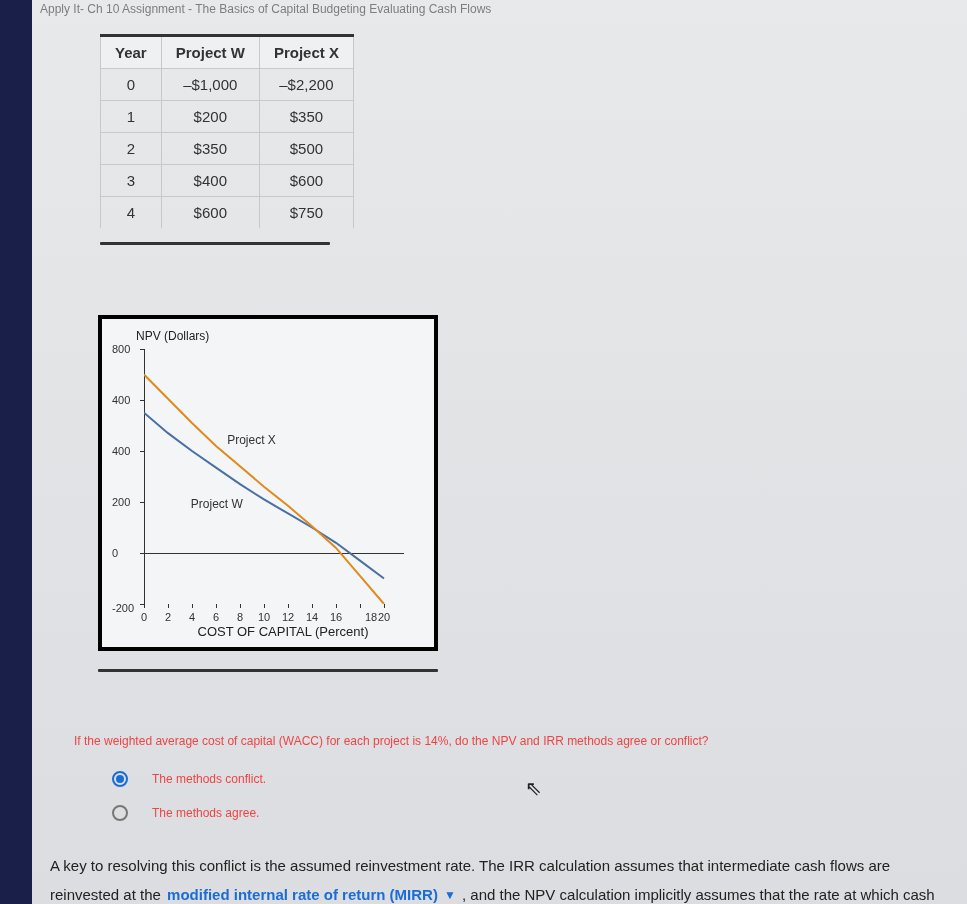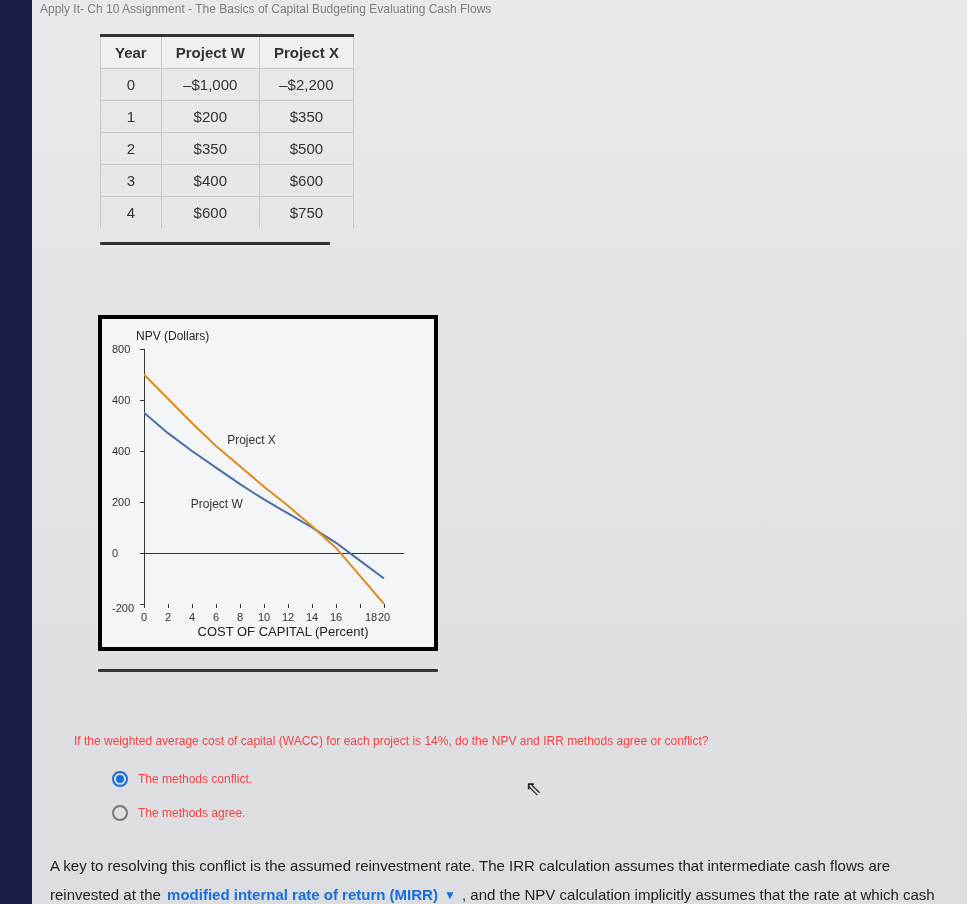--- a/index.html
+++ b/index.html
@@ -101,21 +101,21 @@
       margin: 60px 0 16px 34px;
       font-size: 12px;
       line-height: 1.5;
       color: #ef4444;
     }
     .q-prompt { margin-bottom: 20px; }
     .radio-group { margin-left: 38px; }
     .radio-option {
       display: flex;
       align-items: center;
-      gap: 10px;
+      gap: 24px;
       margin-bottom: 16px;
       cursor: pointer;
     }
     .radio-outer {
       width: 16px; height: 16px;
       border: 2px solid #777;
       border-radius: 50%;
       display: flex; align-items: center; justify-content: center;
       flex-shrink: 0;
     }

